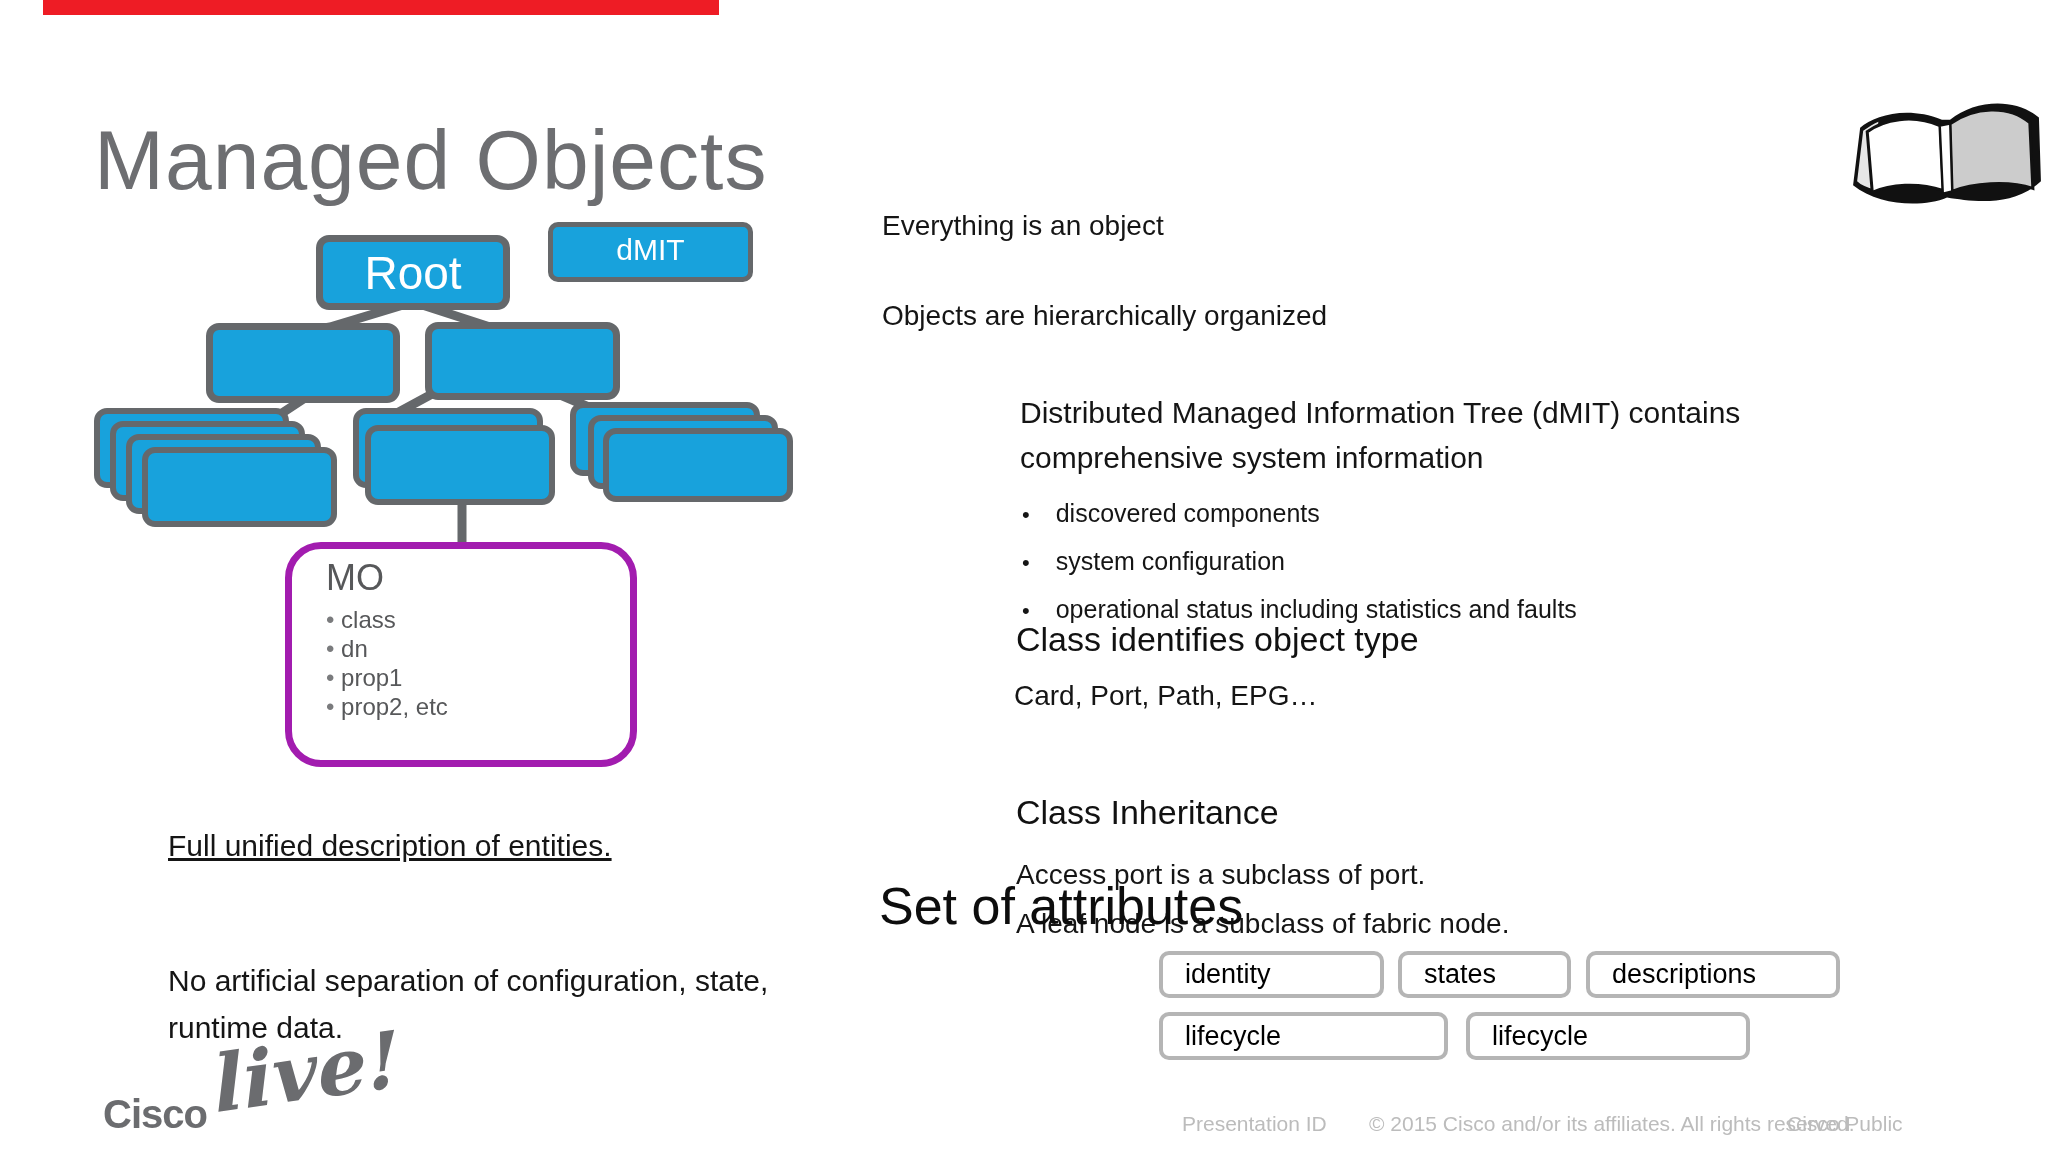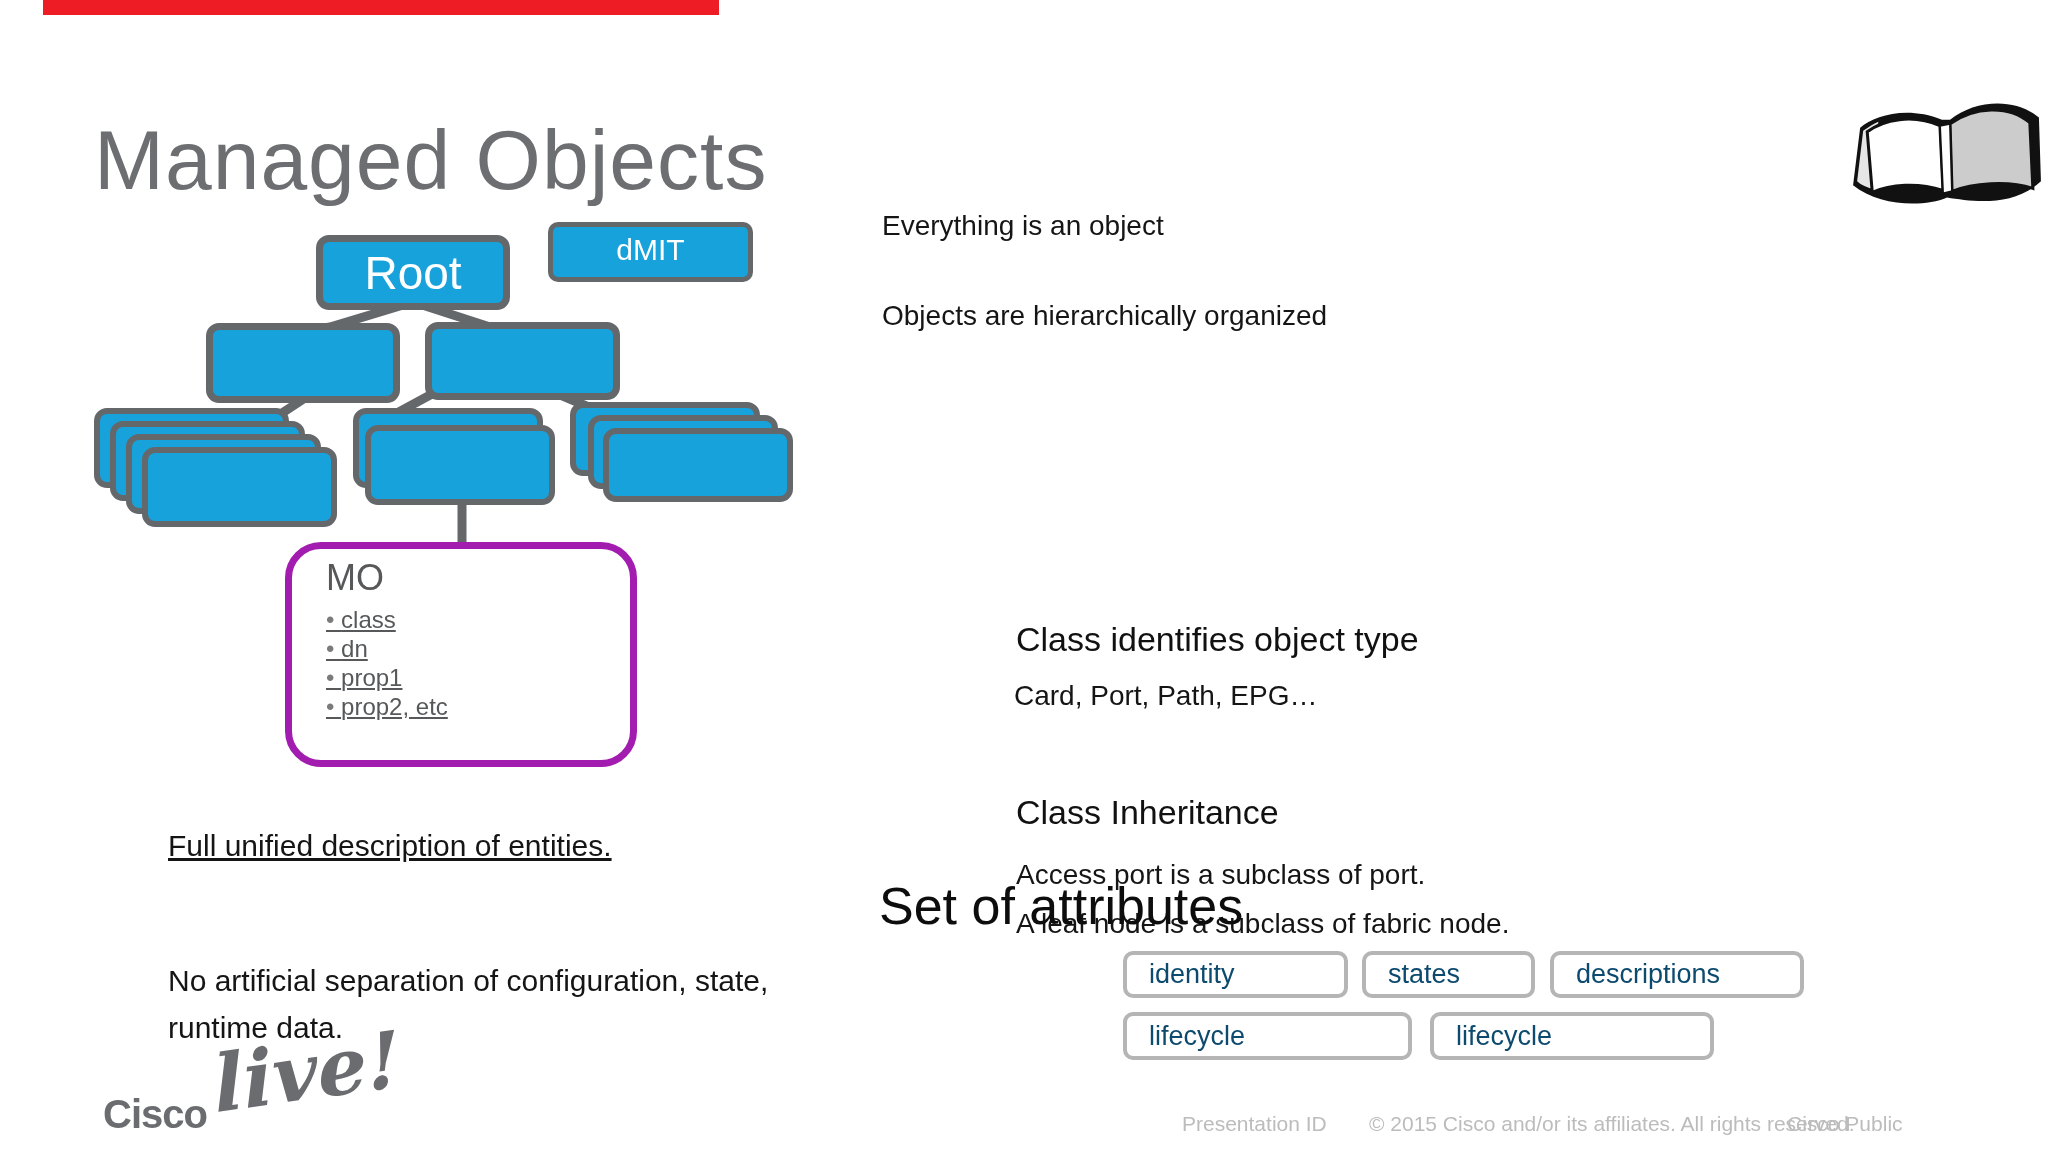--- a/index.html
+++ b/index.html
@@ -26,21 +26,21 @@
   #dmit-node .lbl{color:#fff;font-size:30px;margin-top:6px;}
   #l2-left{left:206px;top:323px;width:194px;height:80px;}
   #l2-right{left:425px;top:322px;width:195px;height:78px;}
   
   #mo-box{
     left:285px;top:542px;width:352px;height:225px;background:#fff;
     border:7px solid #a21caf;border-radius:36px;box-sizing:border-box;z-index:3;
     padding:8px 0 0 34px;color:#57585a;
   }
   #mo-box .mo-title{font-size:36px;margin:0 0 6px 0;}
-  #mo-box ul{list-style:none;margin:0;padding:0;font-size:24px;line-height:29px;text-decoration:underline;}
+  #mo-box ul{list-style:none;margin:0;padding:0;font-size:24px;line-height:29px;}
   #mo-box ul li::before{content:"• ";color:#7a7b7d;}
   
   .note{color:#151515;font-size:30px;line-height:47px;}
   #note-1{left:168px;top:822px;text-decoration:underline;}
   #note-2{left:168px;top:923px;width:668px;margin-top:34px;}
   
   .r-line{color:#151515;font-size:28px;white-space:nowrap;}
   #r-everything{left:882px;top:210px;}
   #r-objects{left:882px;top:300px;}
   #dmit-section{left:1020px;top:390px;width:790px;}
@@ -50,21 +50,21 @@
   .sub-head{font-size:34px;color:#111;white-space:nowrap;}
   .sub-text{font-size:28px;color:#151515;white-space:nowrap;}
   #class-head{left:1016px;top:620px;}
   #class-sub{left:1014px;top:680px;}
   #inherit-head{left:1016px;top:793px;}
   #inherit-lines{left:1016px;top:850px;font-size:28px;line-height:49px;color:#151515;}
   #attr-head{left:879px;top:876px;font-size:52px;color:#0d0d0d;white-space:nowrap;}
   .attr-box{
     position:absolute;background:#fff;border:4px solid #b5b5b5;border-radius:10px;
     box-sizing:border-box;display:flex;align-items:center;padding-left:22px;
-    font-size:27px;color:#0c4a6e;
+    font-size:27px;color:#000000;margin-left:36px;
   }
   #attr-identity{left:1123px;top:951px;width:225px;height:47px;}
   #attr-states{left:1362px;top:951px;width:173px;height:47px;}
   #attr-descriptions{left:1550px;top:951px;width:254px;height:47px;}
   #attr-references{left:1123px;top:1012px;width:289px;height:48px;}
   #attr-lifecycle{left:1430px;top:1012px;width:284px;height:48px;}
   
   .footer-txt{font-size:21px;color:#bcbcbc;white-space:nowrap;top:1112px;}
   #footer-presid{left:1182px;}
   #footer-copy{left:1369px;}
@@ -137,20 +137,28 @@
       <li>prop2, etc</li>
     </ul>
   </div>
 
   <div id="note-1" class="abs note">Full unified description of entities.</div>
   <div id="note-2" class="abs note">No artificial separation of configuration, state, runtime data.</div>
 
   <div id="r-everything" class="abs r-line">Everything is an object</div>
   <div id="r-objects" class="abs r-line">Objects are hierarchically organized</div>
 
+  <div id="dmit-section" class="abs">
+    <p class="sec-head">Distributed Managed Information Tree (dMIT) contains comprehensive system information</p>
+    <ul>
+      <li>discovered components</li>
+      <li>system configuration</li>
+      <li>operational status including statistics and faults</li>
+    </ul>
+  </div>
 
   <div id="class-head" class="abs sub-head">Class identifies object type</div>
   <div id="class-sub" class="abs sub-text">Card, Port, Path, EPG…</div>
 
   <div id="inherit-head" class="abs sub-head">Class Inheritance</div>
   <div id="inherit-lines" class="abs">
     <div>Access port is a subclass of port.</div>
     <div>A leaf node is a subclass of fabric node.</div>
   </div>
 

